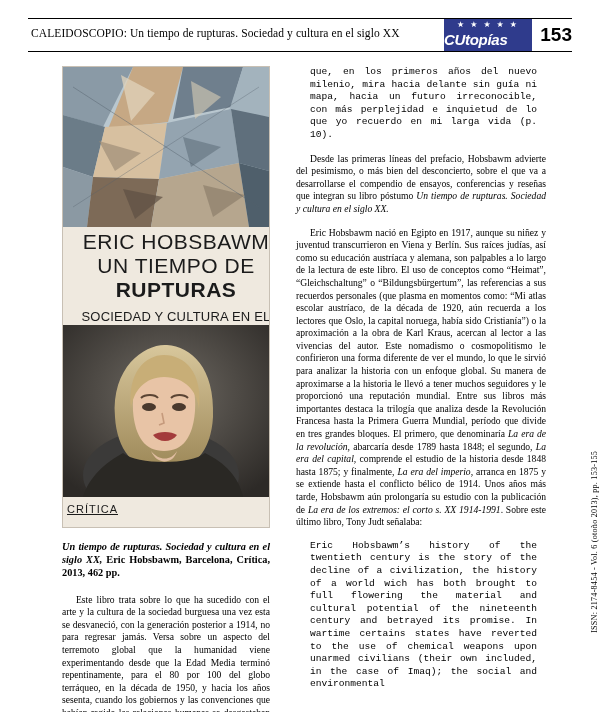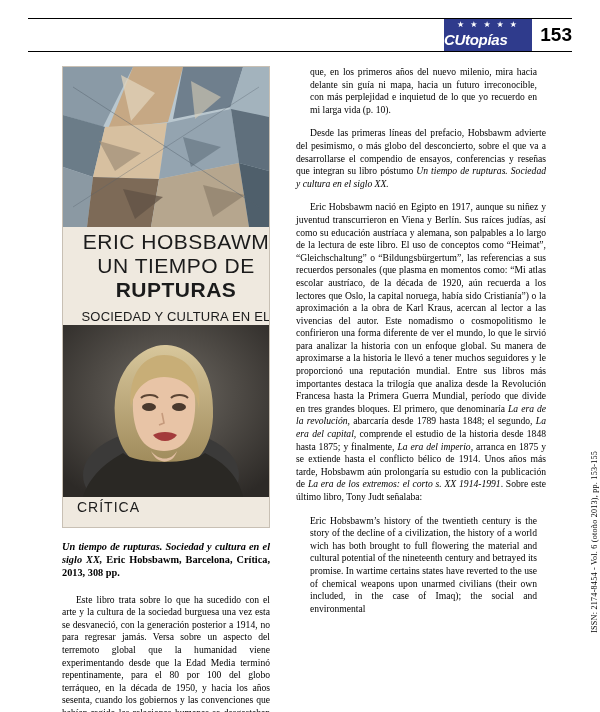--- a/index.html
+++ b/index.html
@@ -152,26 +152,27 @@
   .photo {
     position: absolute;
     left: 0;
     top: 258px;
     width: 206px;
     height: 172px;
     overflow: hidden;
   }
   .publisher {
     position: absolute;
-    left: 14px;
+    left: 4px;
     bottom: 12px;
     font-family: "Liberation Sans", sans-serif;
-    font-size: 14px;
+    font-size: 11px;
     letter-spacing: 1px;
     color: #1b1b1b;
+    text-decoration: underline;
   }
 
   .caption {
     margin-top: 12px;
     width: 208px;
     font-family: "Liberation Serif", serif;
     font-weight: bold;
     font-style: italic;
     font-size: 10.3px;
     line-height: 13.2px;
@@ -202,20 +203,21 @@
   }
   .col-right p {
     margin: 0 0 11px 0;
     text-indent: 14px;
   }
   .col-right p.quote {
     text-indent: 0;
     margin-left: 14px;
     margin-right: 9px;
     margin-bottom: 11px;
+    font-family: Liberation Mono, monospace;
   }
   .it { font-style: italic; }
 
   
   .issn {
     position: absolute;
     right: 10px;
     top: 360px;
     transform-origin: right top;
     transform: rotate(-90deg) translate(-50%, 0);
@@ -225,20 +227,21 @@
     letter-spacing: 0.2px;
   }
 </style>
 </head>
 <body>
 
 <div class="page">
 
   <div class="header">
     <div class="header-rule-top"></div>
+    <div class="header-title">CALEIDOSCOPIO: Un tiempo de rupturas. Sociedad y cultura en el siglo XX</div>
 
     <div class="logo-box">
       <div class="logo-stars">★ ★ ★ ★ ★</div>
       <div class="logo-text">CUtopías</div>
     </div>
 
     <div class="page-number">153</div>
     <div class="header-rule-bottom"></div>
   </div>
 
@@ -304,30 +307,30 @@
           <path d="M90,110 C96,106 108,106 114,110 C108,118 96,118 90,110 Z" fill="#a33b3b"></path>
           <path d="M60,128 C74,140 128,140 142,128 C162,138 176,152 180,172 L20,172 C26,152 42,138 60,128 Z" fill="#2a2824"></path>
           <path d="M88,126 C96,136 108,136 114,126 C110,140 94,140 88,126 Z" fill="#e0bda0"></path>
         </svg>
       </div>
 
       <div class="publisher">CRÍTICA</div>
     </div>
 
     <div class="caption">
-      <span>Un tiempo de rupturas. Sociedad y cultura en el siglo XX,</span><span class="roman"> Eric Hobsbawm, Barcelona, Crítica, 2013, 308 pp.</span>
+      <span>Un tiempo de rupturas. Sociedad y cultura en el siglo XX,</span><span class="roman"> Eric Hobsbawm, Barcelona, Crítica, 2013, 462 pp.</span>
     </div>
 
     <div class="left-body">Este libro trata sobre lo que ha sucedido con el arte y la cultura de la sociedad burguesa una vez esta se desvaneció, con la generación posterior a 1914, no para regresar jamás. Versa sobre un aspecto del terremoto global que la humanidad viene experimentando desde que la Edad Media terminó repentinamente, para el 80 por 100 del globo terráqueo, en la década de 1950, y hacia los años sesenta, cuando los gobiernos y las convenciones que habían regido las relaciones humanas se desgastaban a ojos vistas en todas partes. Este libro, por lo tanto, trata también sobre una era de la historia que ha perdido el norte y</div>
   </div>
 
   <div class="col-right">
     <p class="quote">que, en los primeros años del nuevo milenio, mira hacia delante sin guía ni mapa, hacia un futuro irreconocible, con más perplejidad e inquietud de lo que yo recuerdo en mi larga vida (p. 10).</p>
 
-    <p><span>Desde las primeras líneas del prefacio, Hobsbawm advierte del pesimismo, o más globo del desconcierto, sobre el que va a desarrollarse el compendio de ensayos, conferencias y reseñas que integran su libro póstumo </span><span class="it">Un tiempo de rupturas. Sociedad y cultura en el siglo XX.</span></p>
+    <p><span>Desde las primeras líneas del prefacio, Hobsbawm advierte del pesimismo, o más bien del desconcierto, sobre el que va a desarrollarse el compendio de ensayos, conferencias y reseñas que integran su libro póstumo </span><span class="it">Un tiempo de rupturas. Sociedad y cultura en el siglo XX.</span></p>
 
     <p><span>Eric Hobsbawm nació en Egipto en 1917, aunque su niñez y juventud transcurrieron en Viena y Berlín. Sus raíces judías, así como su educación austríaca y alemana, son palpables a lo largo de la lectura de este libro. El uso de conceptos como “Heimat”, “Gleichschaltung” o “Bildungsbürgertum”, las referencias a sus recuerdos personales (que plasma en momentos como: “Mi atlas escolar austríaco, de la década de 1920, aún recuerda a los lectores que Oslo, la capital noruega, había sido Cristianía”) o la aproximación a la obra de Karl Kraus, acercan al lector a las vivencias del autor. Este nomadismo o cosmopolitismo le confirieron una forma diferente de ver el mundo, lo que le sirvió para analizar la historia con un enfoque global. Su manera de aproximarse a la historia le llevó a tener muchos seguidores y le proporcionó una reputación mundial. Entre sus libros más importantes destaca la trilogía que analiza desde la Revolución Francesa hasta la Primera Guerra Mundial, período que divide en tres grandes bloques. El primero, que denominaría </span><span class="it">La era de la revolución,</span><span> abarcaría desde 1789 hasta 1848; el segundo, </span><span class="it">La era del capital,</span><span> comprende el estudio de la historia desde 1848 hasta 1875; y finalmente, </span><span class="it">La era del imperio,</span><span> arranca en 1875 y se extiende hasta el conflicto bélico de 1914. Unos años más tarde, Hobsbawm aún prolongaría su estudio con la publicación de </span><span class="it">La era de los extremos: el corto s. XX 1914-1991</span><span>. Sobre este último libro, Tony Judt señalaba:</span></p>
 
     <p class="quote">Eric Hobsbawm’s history of the twentieth century is the story of the decline of a civilization, the history of a world wich has both brought to full flowering the material and cultural potential of the nineteenth century and betrayed its promise. In wartime certains states have reverted to the use of chemical weapons upon unarmed civilians (their own included, in the case of Imaq); the social and environmental</p>
   </div>
 
   <div class="issn">ISSN: 2174-8454 - Vol. 6 (otoño 2013), pp. 153-155</div>
 
 </div>
 

